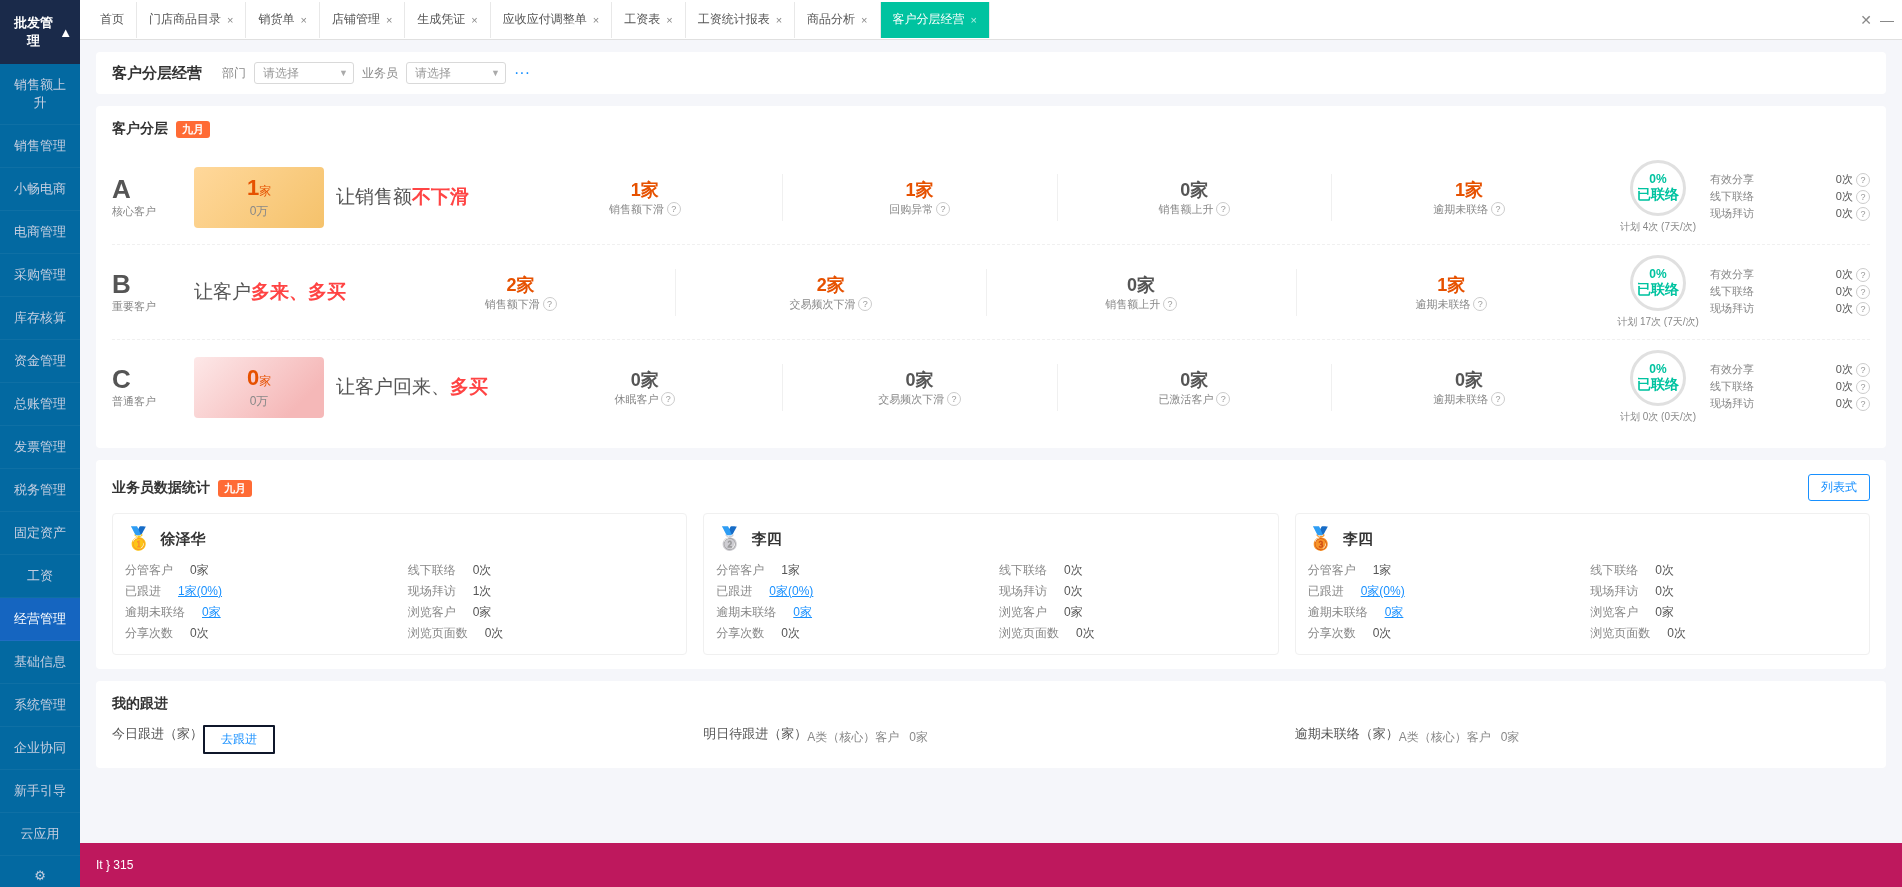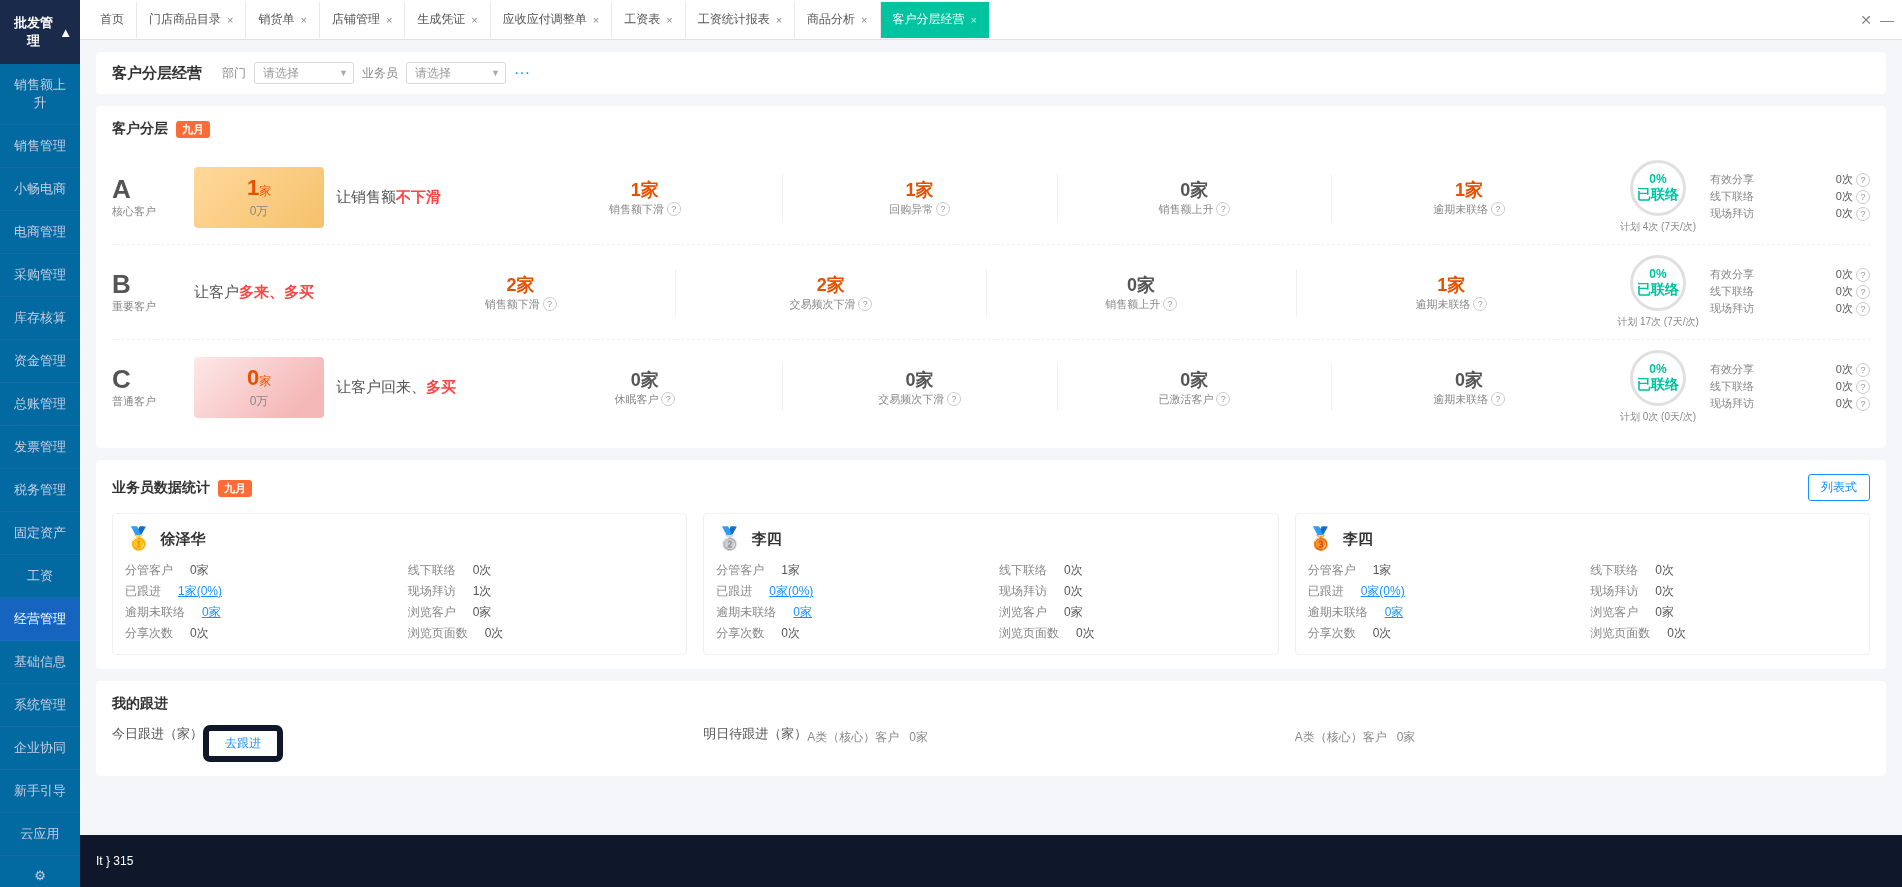--- a/index.html
+++ b/index.html
@@ -200,21 +200,21 @@
     .tier-count-num {
       font-size: 22px;
       font-weight: bold;
       color: #e65100;
     }
     .tier-count-unit { font-size: 12px; color: #e65100; }
     .tier-wan { font-size: 12px; color: #888; margin-top: 2px; }
 
     .tier-suggest {
       flex-shrink: 0;
-      font-size: 15px;
+      font-size: 19px;
       color: #555;
       width: 160px;
     }
     .tier-suggest .highlight { color: #ff4444; font-weight: bold; }
 
     .tier-stats {
       display: flex;
       flex: 1;
       gap: 0;
     }
@@ -361,35 +361,35 @@
     .follow-col {
       display: flex;
       flex-direction: row;
     }
     .follow-col-title {
       font-size: 13px;
       color: #555;
       margin-bottom: 8px;
     }
     .follow-btn {
-      border: 6px solid #0f172a;
+      border: 2px solid #0f172a;
       color: #1890ff;
       background: #fff;
-      border-radius: 7px;
+      border-radius: 1px;
       padding: 4px 16px;
       font-size: 12px;
       cursor: pointer;
       width: fit-content;
     }
 
     
     .bottom-bar {
-      background: #0f172a;
+      background: #be185d;
       color: #fff;
-      height: 52px;
+      height: 44px;
       display: flex;
       align-items: center;
       padding: 0 16px;
       font-size: 12px;
       flex-shrink: 0;
     }
 
     .list-btn {
       border: 1px solid #1890ff;
       color: #1890ff;
@@ -798,20 +798,21 @@
           <div class="follow-col-title">今日跟进（家）</div>
           <button class="follow-btn">去跟进</button>
         </div>
         <div class="follow-col">
           <div class="follow-col-title">明日待跟进（家）</div>
           <div style="font-size:12px; color:#888; margin-top:4px;">
             <div>A类（核心）客户 &nbsp; 0家</div>
           </div>
         </div>
         <div class="follow-col">
+          <div class="follow-col-title">逾期未联络（家）</div>
           <div style="font-size:12px; color:#888; margin-top:4px;">
             <div>A类（核心）客户 &nbsp; 0家</div>
           </div>
         </div>
       </div>
     </div>
 
   </div>
 
   <div class="bottom-bar">

